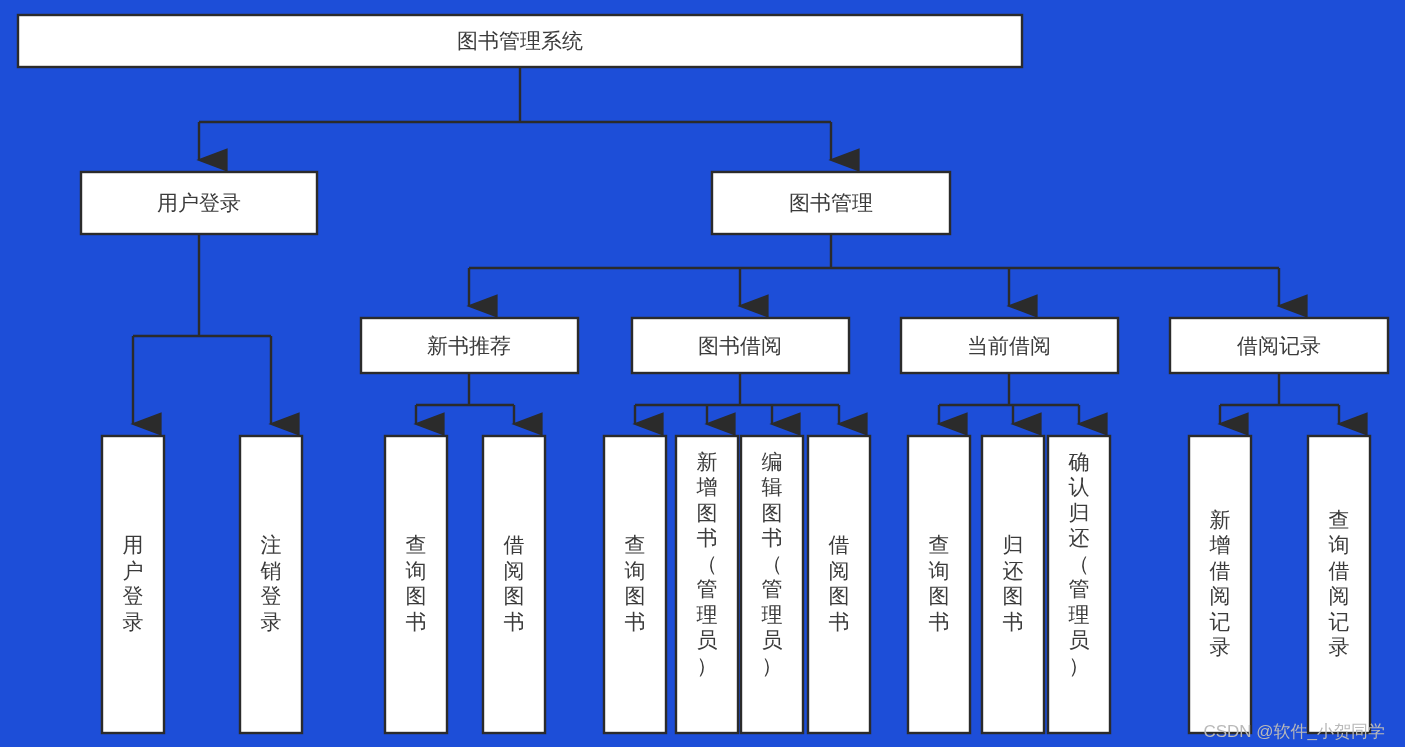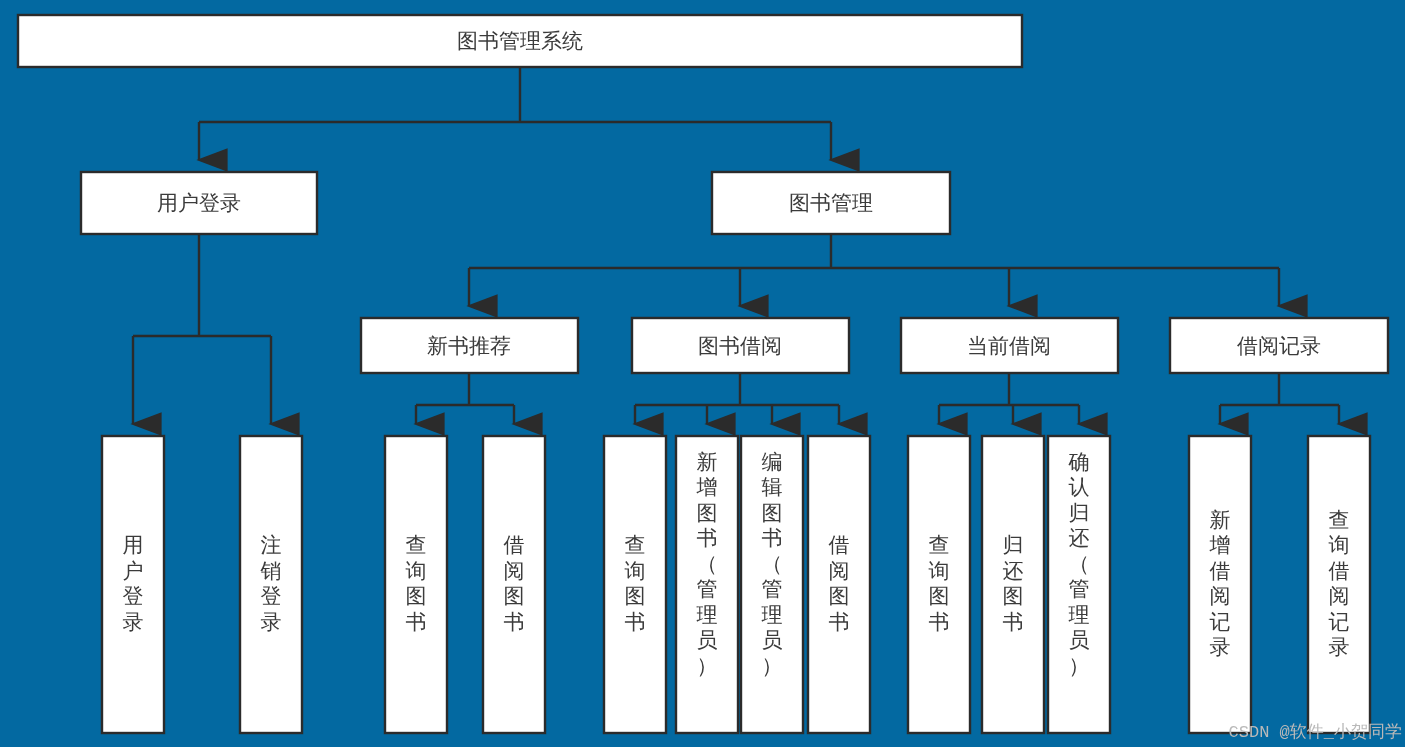--- a/index.html
+++ b/index.html
@@ -1,36 +1,36 @@
 <!DOCTYPE html>
 <html><head>
 <meta charset="utf-8">
 <style>
   html,body{margin:0;padding:0;background:#ffffff;}
   body{width:1405px;height:747px;overflow:hidden;
        font-family:"DejaVu Sans","Liberation Sans",sans-serif;}
-  #diagram-root{position:relative;width:1405px;height:747px;background:#0369a1;}
+  #diagram-root{position:relative;width:1405px;height:747px;background:#1d4ed8;}
   svg.canvas{position:absolute;left:0;top:0;width:1405px;height:747px;}
   .node-box{fill:#ffffff;stroke:#2b2b2b;stroke-width:2.4;}
   .edge{stroke:#2b2b2b;stroke-width:2.4;fill:none;}
   .arrow-head{fill:#2b2b2b;}
   .node-label{
     fill:#3b3b3b;
     font-family:"DejaVu Sans","Liberation Sans",sans-serif;
     font-size:21px;
     text-anchor:middle;
     dominant-baseline:middle;
   }
   .watermark{
     position:absolute;
-    right:3px;
+    right:20px;
     bottom:4px;
     color:#b9b9b9;
     font-size:17px;
-    font-family:Liberation Mono, monospace;
+    font-family:Liberation Sans, sans-serif;
     white-space:nowrap;
     pointer-events:none;
   }
 </style>
 </head>
 <body>
 
 <div id="diagram-root">
 
   <svg class="canvas" viewBox="0 0 1405 747">

